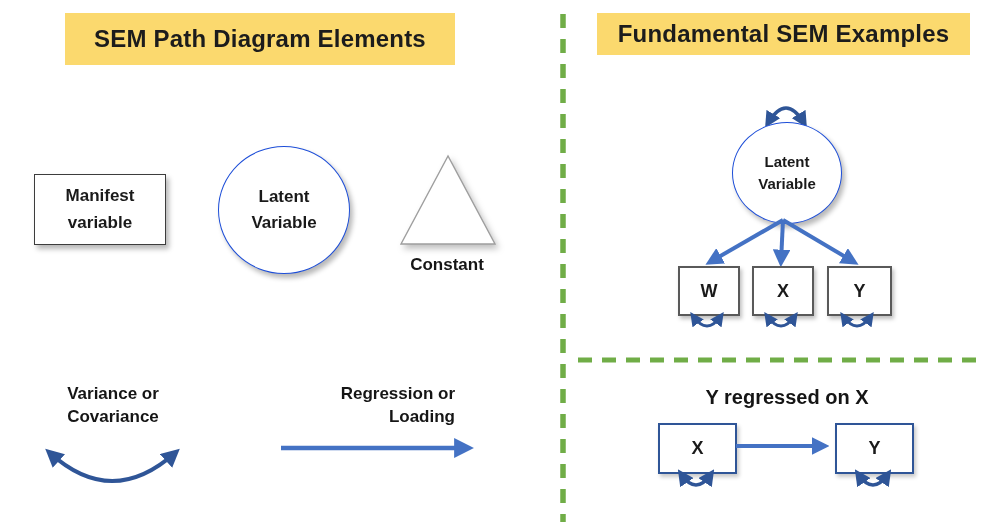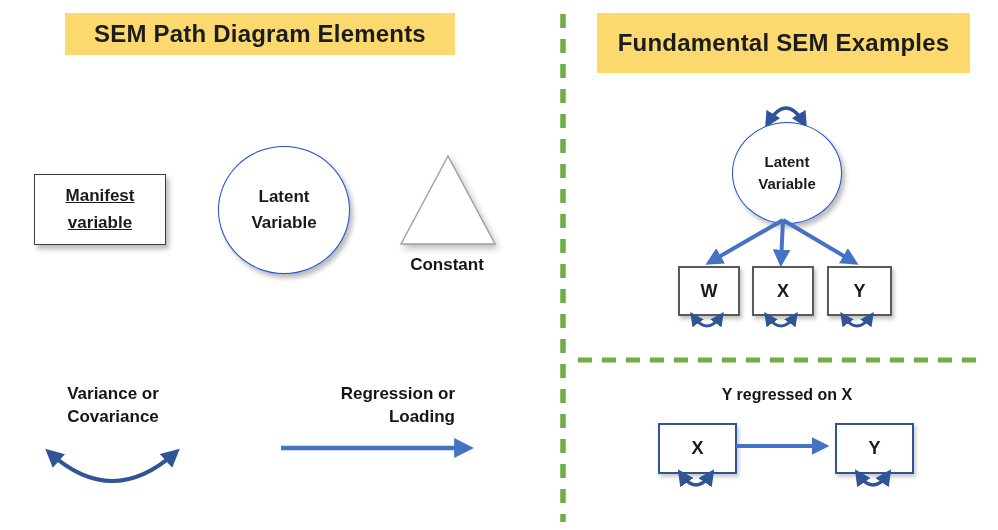--- a/index.html
+++ b/index.html
@@ -21,21 +21,21 @@
   .latent-circle{
     background:#fff;border:1px solid #1d4ed8;border-radius:50%;
     display:flex;align-items:center;justify-content:center;text-align:center;
     font-weight:bold;
   }
   .latent-circle.left{width:130px;height:126px;font-size:17px;line-height:1.55;}
   .latent-circle.right{width:108px;height:100px;font-size:15px;line-height:1.5;}
   .wrap-narrow{display:inline-block;max-width:90px;}
   .label{font-weight:bold;text-align:center;color:#151515;}
   .label-17{font-size:17px;line-height:1.35;}
-  .label-16{font-size:16px;}
+  .label-16{font-size:20px;}
   .ind-box{
     background:#fff;border:2px solid #595959;
     display:flex;align-items:center;justify-content:center;
     font-size:18px;font-weight:bold;box-shadow:2px 3px 4px rgba(0,0,0,0.25);
   }
   .blue-box{
     background:#fff;border:2.5px solid #2F5597;
     display:flex;align-items:center;justify-content:center;
     font-size:18px;font-weight:bold;box-shadow:2px 3px 4px rgba(0,0,0,0.22);
   }
@@ -51,24 +51,24 @@
     <defs>
       <marker id="ah-med" viewBox="0 0 10 10" refX="7" refY="5" markerWidth="4.4" markerHeight="4.4" orient="auto-start-reverse">
         <path d="M0,0 L10,5 L0,10 z" fill="#4472C4"></path>
       </marker>
       <marker id="ah-dark" viewBox="0 0 10 10" refX="6.5" refY="5" markerWidth="4.6" markerHeight="4.6" orient="auto-start-reverse">
         <path d="M0,0 L10,5 L0,10 z" fill="#2F5597"></path>
       </marker>
     </defs>
   </svg>
 
-  <div class="abs title-badge" style="left:65px;top:13px;width:390px;height:42px;">SEM Path Diagram Elements</div>
+  <div class="abs title-badge" style="left:65px;top:13px;width:390px;height:52px;">SEM Path Diagram Elements</div>
 
   <div class="abs manifest-box shape-shadow" style="left:34px;top:174px;">
-    <span class="wrap-narrow" style="max-width:100px;text-decoration:underline;">Manifest variable</span>
+    <span class="wrap-narrow" style="max-width:100px;">Manifest variable</span>
   </div>
 
   <div class="abs latent-circle left shape-shadow" style="left:218px;top:146px;">
     <span class="wrap-narrow">Latent Variable</span>
   </div>
 
   <svg class="abs tri-shadow" style="left:398px;top:153px;" width="100" height="94">
     <polygon points="50,3 3,91 97,91" fill="#ffffff" stroke="#9e9e9e" stroke-width="1.4"></polygon>
   </svg>
   <div class="abs label label-17" style="left:33px;top:383px;width:160px;">Variance or Covariance</div>
@@ -80,21 +80,21 @@
 
   <div class="abs label label-17" style="left:290px;top:383px;width:165px;text-align:right;">Regression or Loading</div>
   <svg class="abs" style="left:278px;top:439px;" width="205" height="18">
     <line x1="3" y1="9" x2="190" y2="9" stroke="#4472C4" stroke-width="4.5" marker-end="url(#ah-med)"></line>
   </svg>
 
   <svg class="abs" style="left:557px;top:12px;" width="12" height="512">
     <line x1="6" y1="2" x2="6" y2="510" stroke="#70AD47" stroke-width="5.5" stroke-dasharray="14 11"></line>
   </svg>
 
-  <div class="abs title-badge" style="left:597px;top:13px;width:373px;height:60px;text-align:right;">Fundamental SEM Examples</div>
+  <div class="abs title-badge" style="left:597px;top:13px;width:373px;height:42px;text-align:right;">Fundamental SEM Examples</div>
 
   <svg class="abs" style="left:763px;top:99px;" width="46" height="26">
     <path d="M5,24 Q23,-6 41,24" fill="none" stroke="#2F5597" stroke-width="3.5" marker-start="url(#ah-dark)" marker-end="url(#ah-dark)"></path>
   </svg>
 
   <div class="abs latent-circle right shape-shadow" style="left:732px;top:122px;">
     <span class="wrap-narrow" style="max-width:70px;">Latent Variable</span>
   </div>
 
   <svg class="abs" style="left:688px;top:216px;" width="190" height="54">

